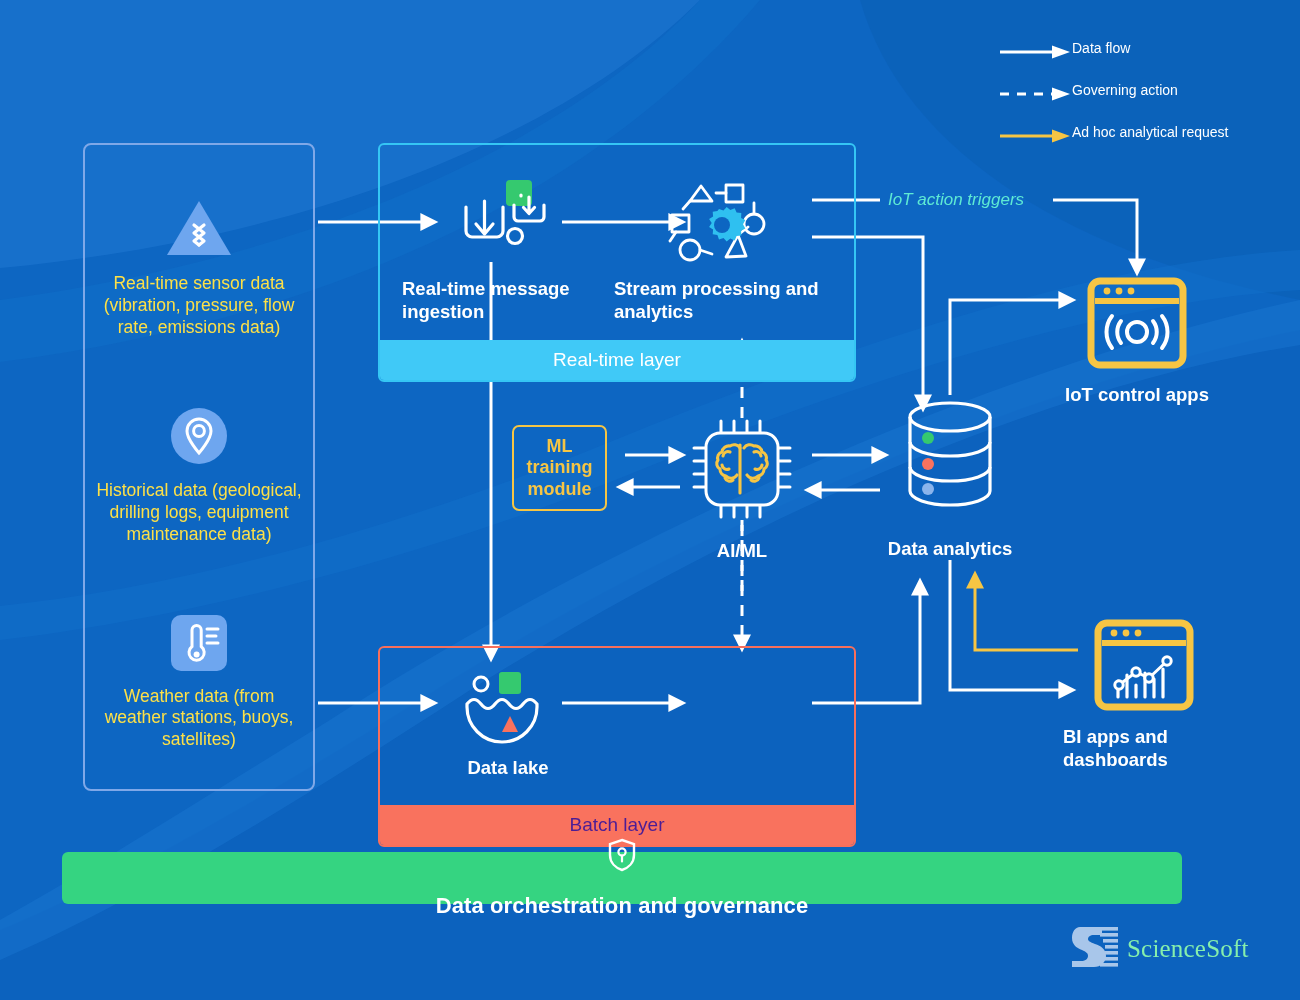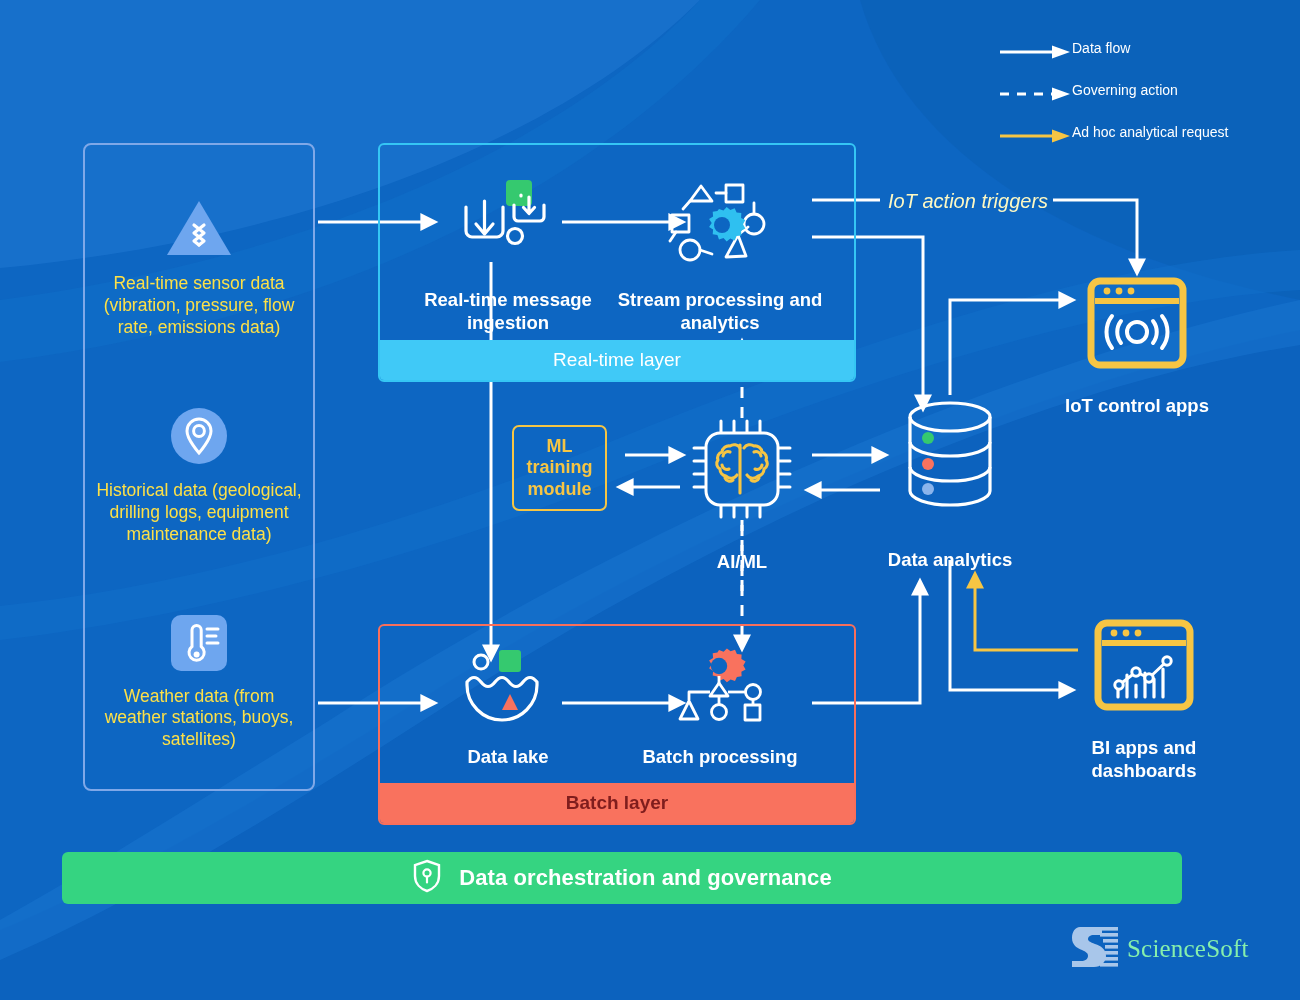--- a/index.html
+++ b/index.html
@@ -38,58 +38,58 @@
     display:flex;flex-direction:column;
   }
   #rtlayer .body{flex:1;position:relative;}
   #rtlayer .footer{
     background:#40c9f7;color:#fff;font-weight:normal;font-size:19px;
     text-align:center;padding:9px 0;border-radius:0 0 4px 4px;
   }
 
   
   #batchlayer{
-    left:378px;top:624px;width:478px;height:201px;
+    left:378px;top:646px;width:478px;height:201px;
     border:2px solid #f96f5b;border-radius:6px;box-sizing:border-box;
     display:flex;flex-direction:column;
   }
   #batchlayer .body{flex:1;position:relative;}
   #batchlayer .footer{
-    background:#f9725e;color:#7f1d1d;font-weight:bold;font-size:19px;
+    background:#f9725e;color:#4c1d95;font-weight:normal;font-size:19px;
     text-align:center;padding:9px 0;border-radius:0 0 4px 4px;
   }
 
   .node{position:absolute;display:flex;flex-direction:column;align-items:center;}
-  .node .cap{font-weight:bold;font-size:18.5px;text-align:center;line-height:1.22;margin-top:20px;color:#fff;}
+  .node .cap{font-weight:bold;font-size:18.5px;text-align:left;line-height:1.22;margin-top:9px;color:#fff;}
 
   
   #mlbox{
     left:512px;top:425px;width:95px;height:86px;
     border:2.5px solid #f6c544;border-radius:7px;box-sizing:border-box;
     display:flex;align-items:center;justify-content:center;
     color:#f6c544;font-weight:bold;font-size:18px;line-height:1.2;text-align:center;
   }
 
   
   #legend{left:1000px;top:40px;width:300px;z-index:4;}
   .lg-row{display:flex;align-items:flex-start;margin-bottom:18px;}
   .lg-key{width:72px;flex:none;padding-top:4px;}
   .lg-text{font-size:14px;line-height:1.17;color:#fff;}
 
   
   #gov{
     left:62px;top:852px;width:1120px;height:52px;
     background:#35d481;border-radius:6px;
-    display:flex;align-items:center;justify-content:center;gap:17px;
+    display:flex;align-items:center;justify-content:center;gap:17px;flex-direction:column;
   }
   #gov .gtxt{font-weight:bold;font-size:22px;color:#fff;letter-spacing:.1px;}
 
   
   #iotlabel{
-    left:888px;top:190px;z-index:4;font-style:italic;font-size:20px;color:#fef9c3;white-space:nowrap;
+    left:888px;top:190px;z-index:4;font-style:italic;font-size:17px;color:#5eead4;white-space:nowrap;
   }
 
   
   #logo{left:1072px;top:925px;display:flex;align-items:center;gap:9px;z-index:4;}
   #logo .ltxt{font-size:25px;color:#86efac;letter-spacing:.2px;font-family:"Liberation Serif","DejaVu Serif",serif;}
 </style>
 </head>
 <body>
 
 <div id="stage">
@@ -279,41 +279,20 @@
           <svg width="110" height="74" viewBox="0 0 110 74">
             <rect x="46" y="2" width="22" height="22" rx="3" fill="#35c96f"></rect>
             <circle cx="28" cy="14" r="7" fill="none" stroke="#fff" stroke-width="3"></circle>
             <path d="M14,34 q7,-9 14,0 t14,0 t14,0 t14,0 t14,0 v3 a35,35 0 0 1 -70,0 Z" fill="none" stroke="#fff" stroke-width="3.2" stroke-linejoin="round"></path>
             <path d="M49,62 L57,46 L65,62 Z" fill="#f9725e"></path>
           </svg>
         </div>
         <div class="cap">Data lake</div>
       </div>
 
-      <div class="node" style="left:234px;top:22px;width:212px">
-        <div>
-          <svg width="110" height="74" viewBox="0 0 110 74">
-            <path fill="#f9725e" d="M55,2 l4.6,1.7 3.3,-3.2 3.7,2.8 4.4,-1.6 1.9,4.2 4.7,.6 -.2,4.6 4.2,2.3 -2.3,4 2.3,4 -4.2,2.3 .2,4.6 -4.7,.6 -1.9,4.2 -4.4,-1.6 -3.7,2.8 -3.3,-3.2 -4.6,1.7 -1.6,-4.4 -4.7,-.9 .4,-4.6 -4,-2.6 2.6,-3.9 -2.6,-3.9 4,-2.6 -.4,-4.6 4.7,-.9 Z" transform="translate(-1,0)"></path>
-            <circle cx="54" cy="18" r="8.2" fill="#0d66c2"></circle>
-            <g stroke="#fff" stroke-width="2.8" fill="none" stroke-linejoin="round">
-              <path d="M54,28 L54,36"></path>
-              <path d="M45,48 L63,48 L54,35 Z"></path>
-              <path d="M54,48 L54,56"></path>
-              <circle cx="54" cy="64" r="7.5"></circle>
-              <path d="M63,44 L80,44"></path>
-              <circle cx="88" cy="44" r="7.5"></circle>
-              <path d="M88,52 L88,57"></path>
-              <rect x="80" y="57" width="15" height="15"></rect>
-              <path d="M45,44 L24,44 L24,52"></path>
-              <path d="M15,71 L24,53 L33,71 Z"></path>
-            </g>
-          </svg>
-        </div>
-        <div class="cap">Batch processing</div>
-      </div>
     </div>
     <div class="footer">Batch layer</div>
   </div>
 
   <div id="mlbox" class="layer">
     <span>ML training module</span>
   </div>
 
   <div class="node layer" style="left:680px;top:415px;width:124px">
     <div>

